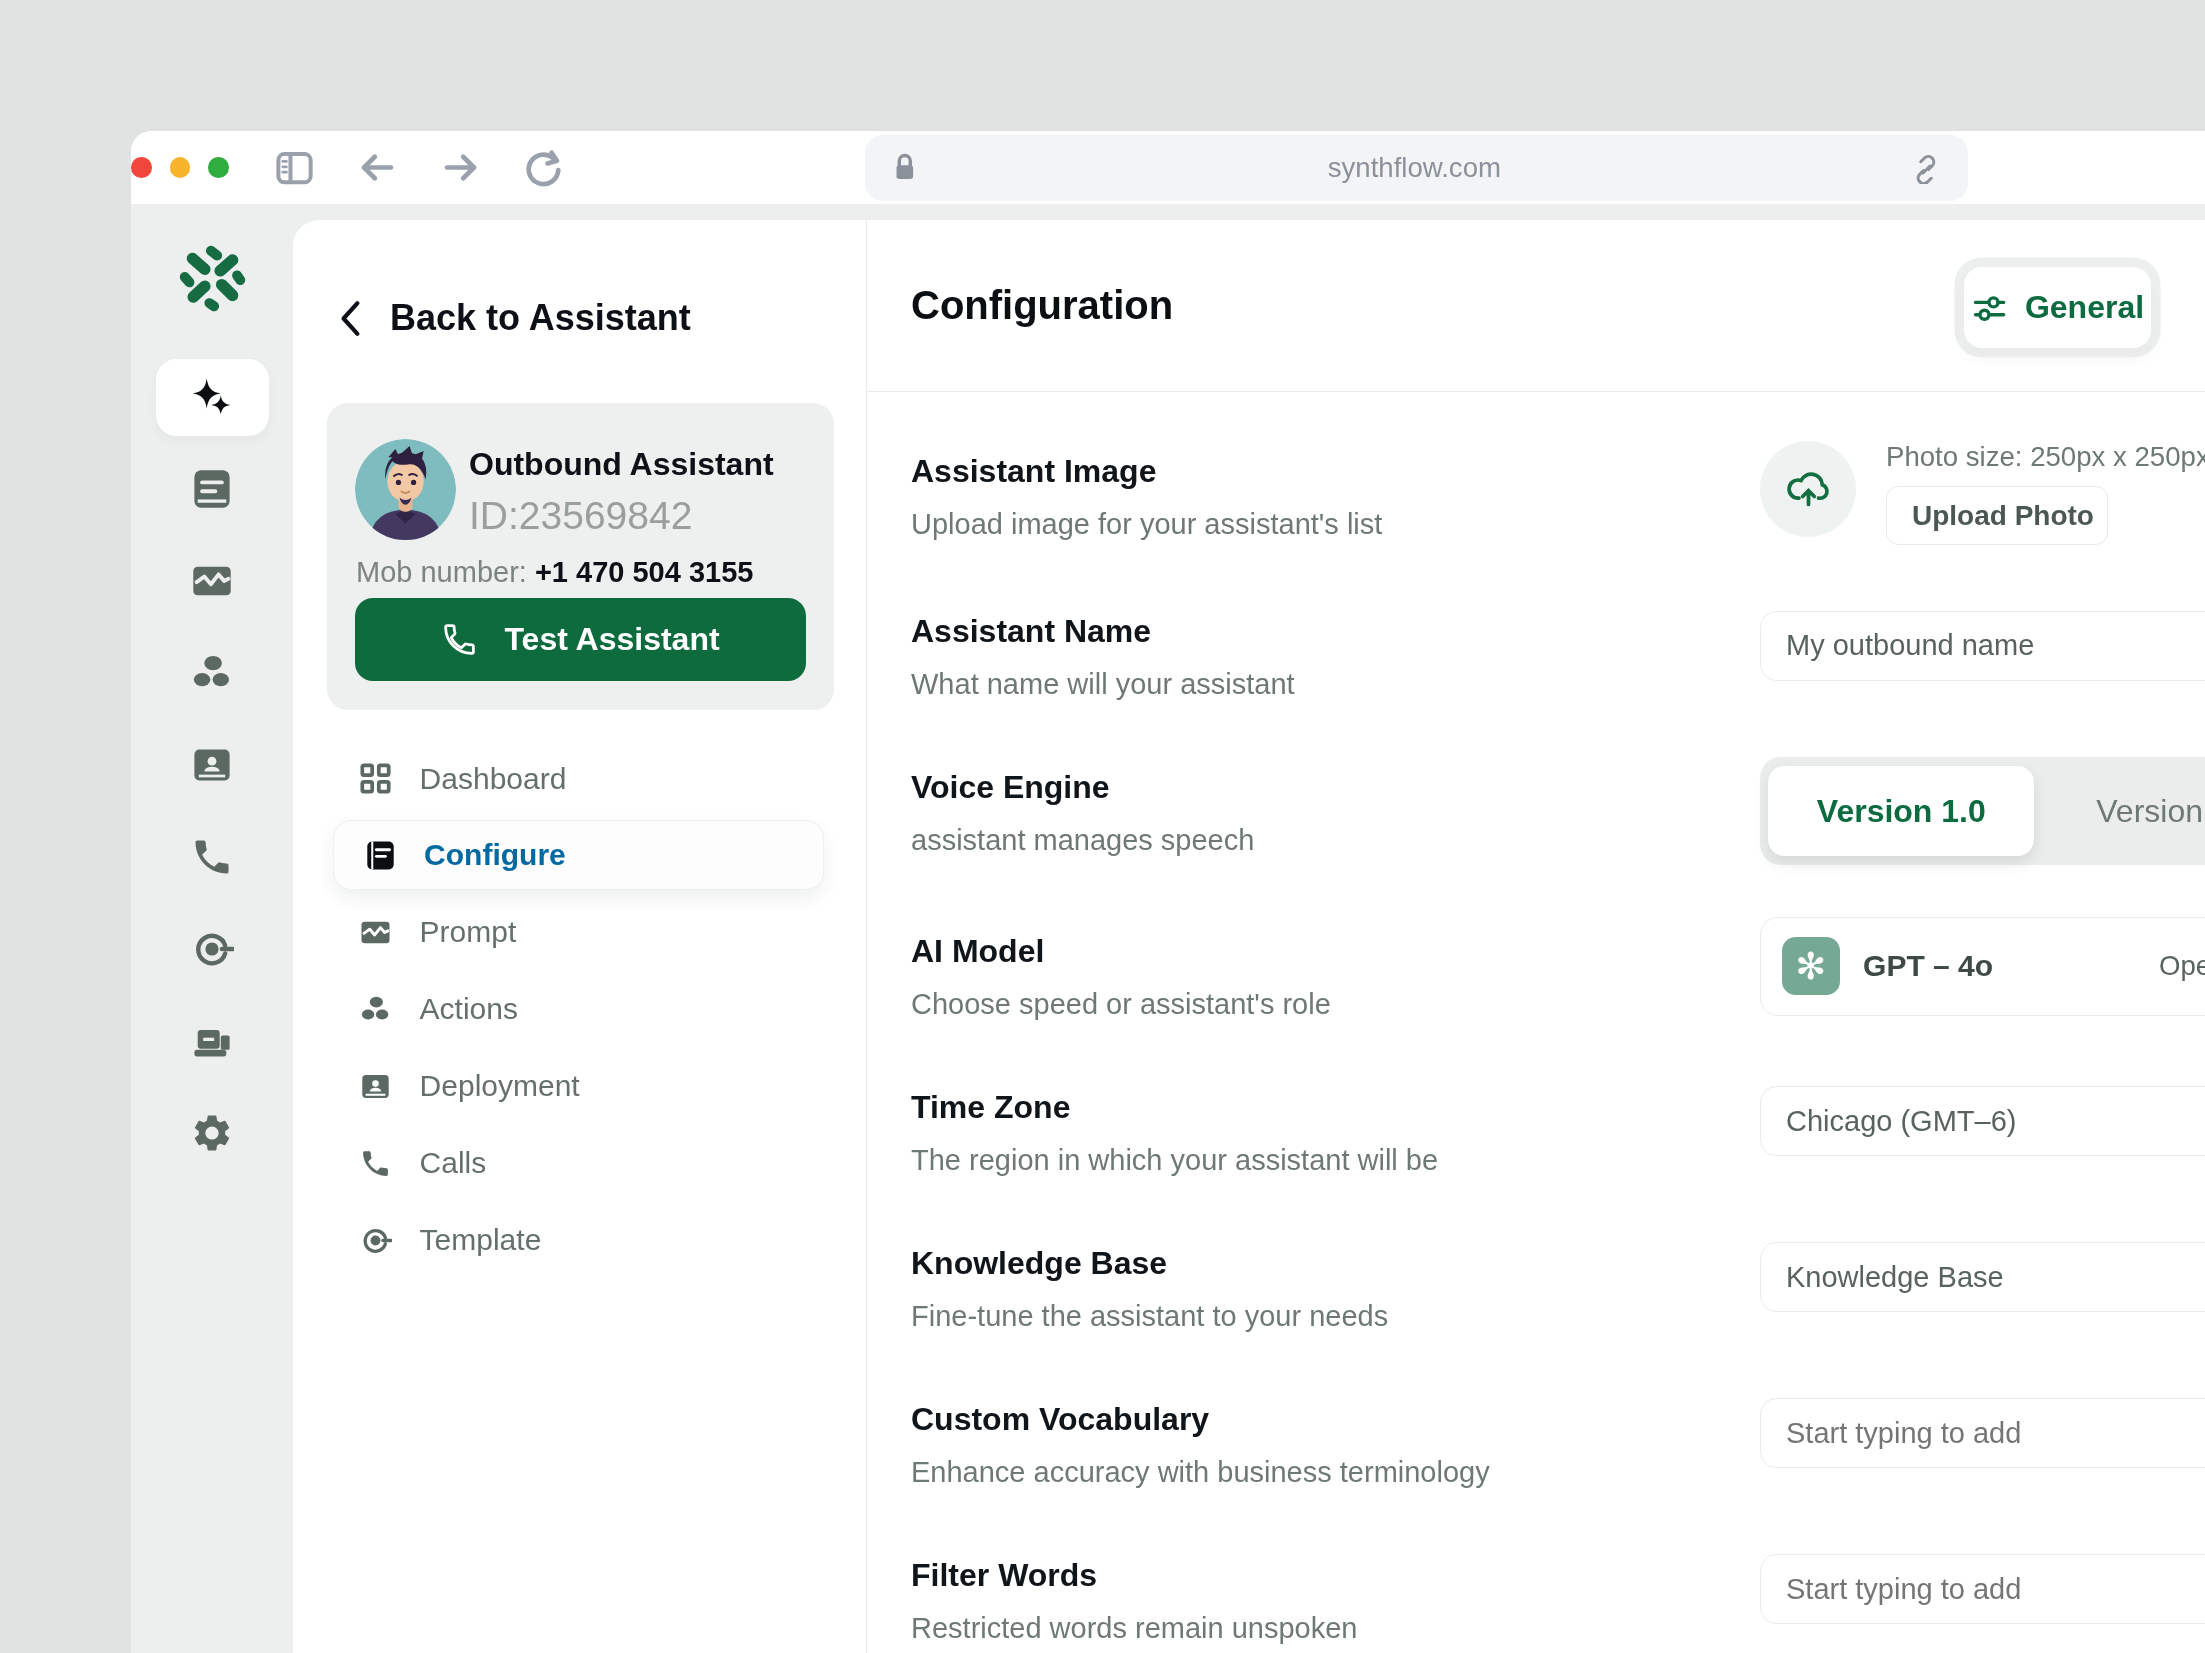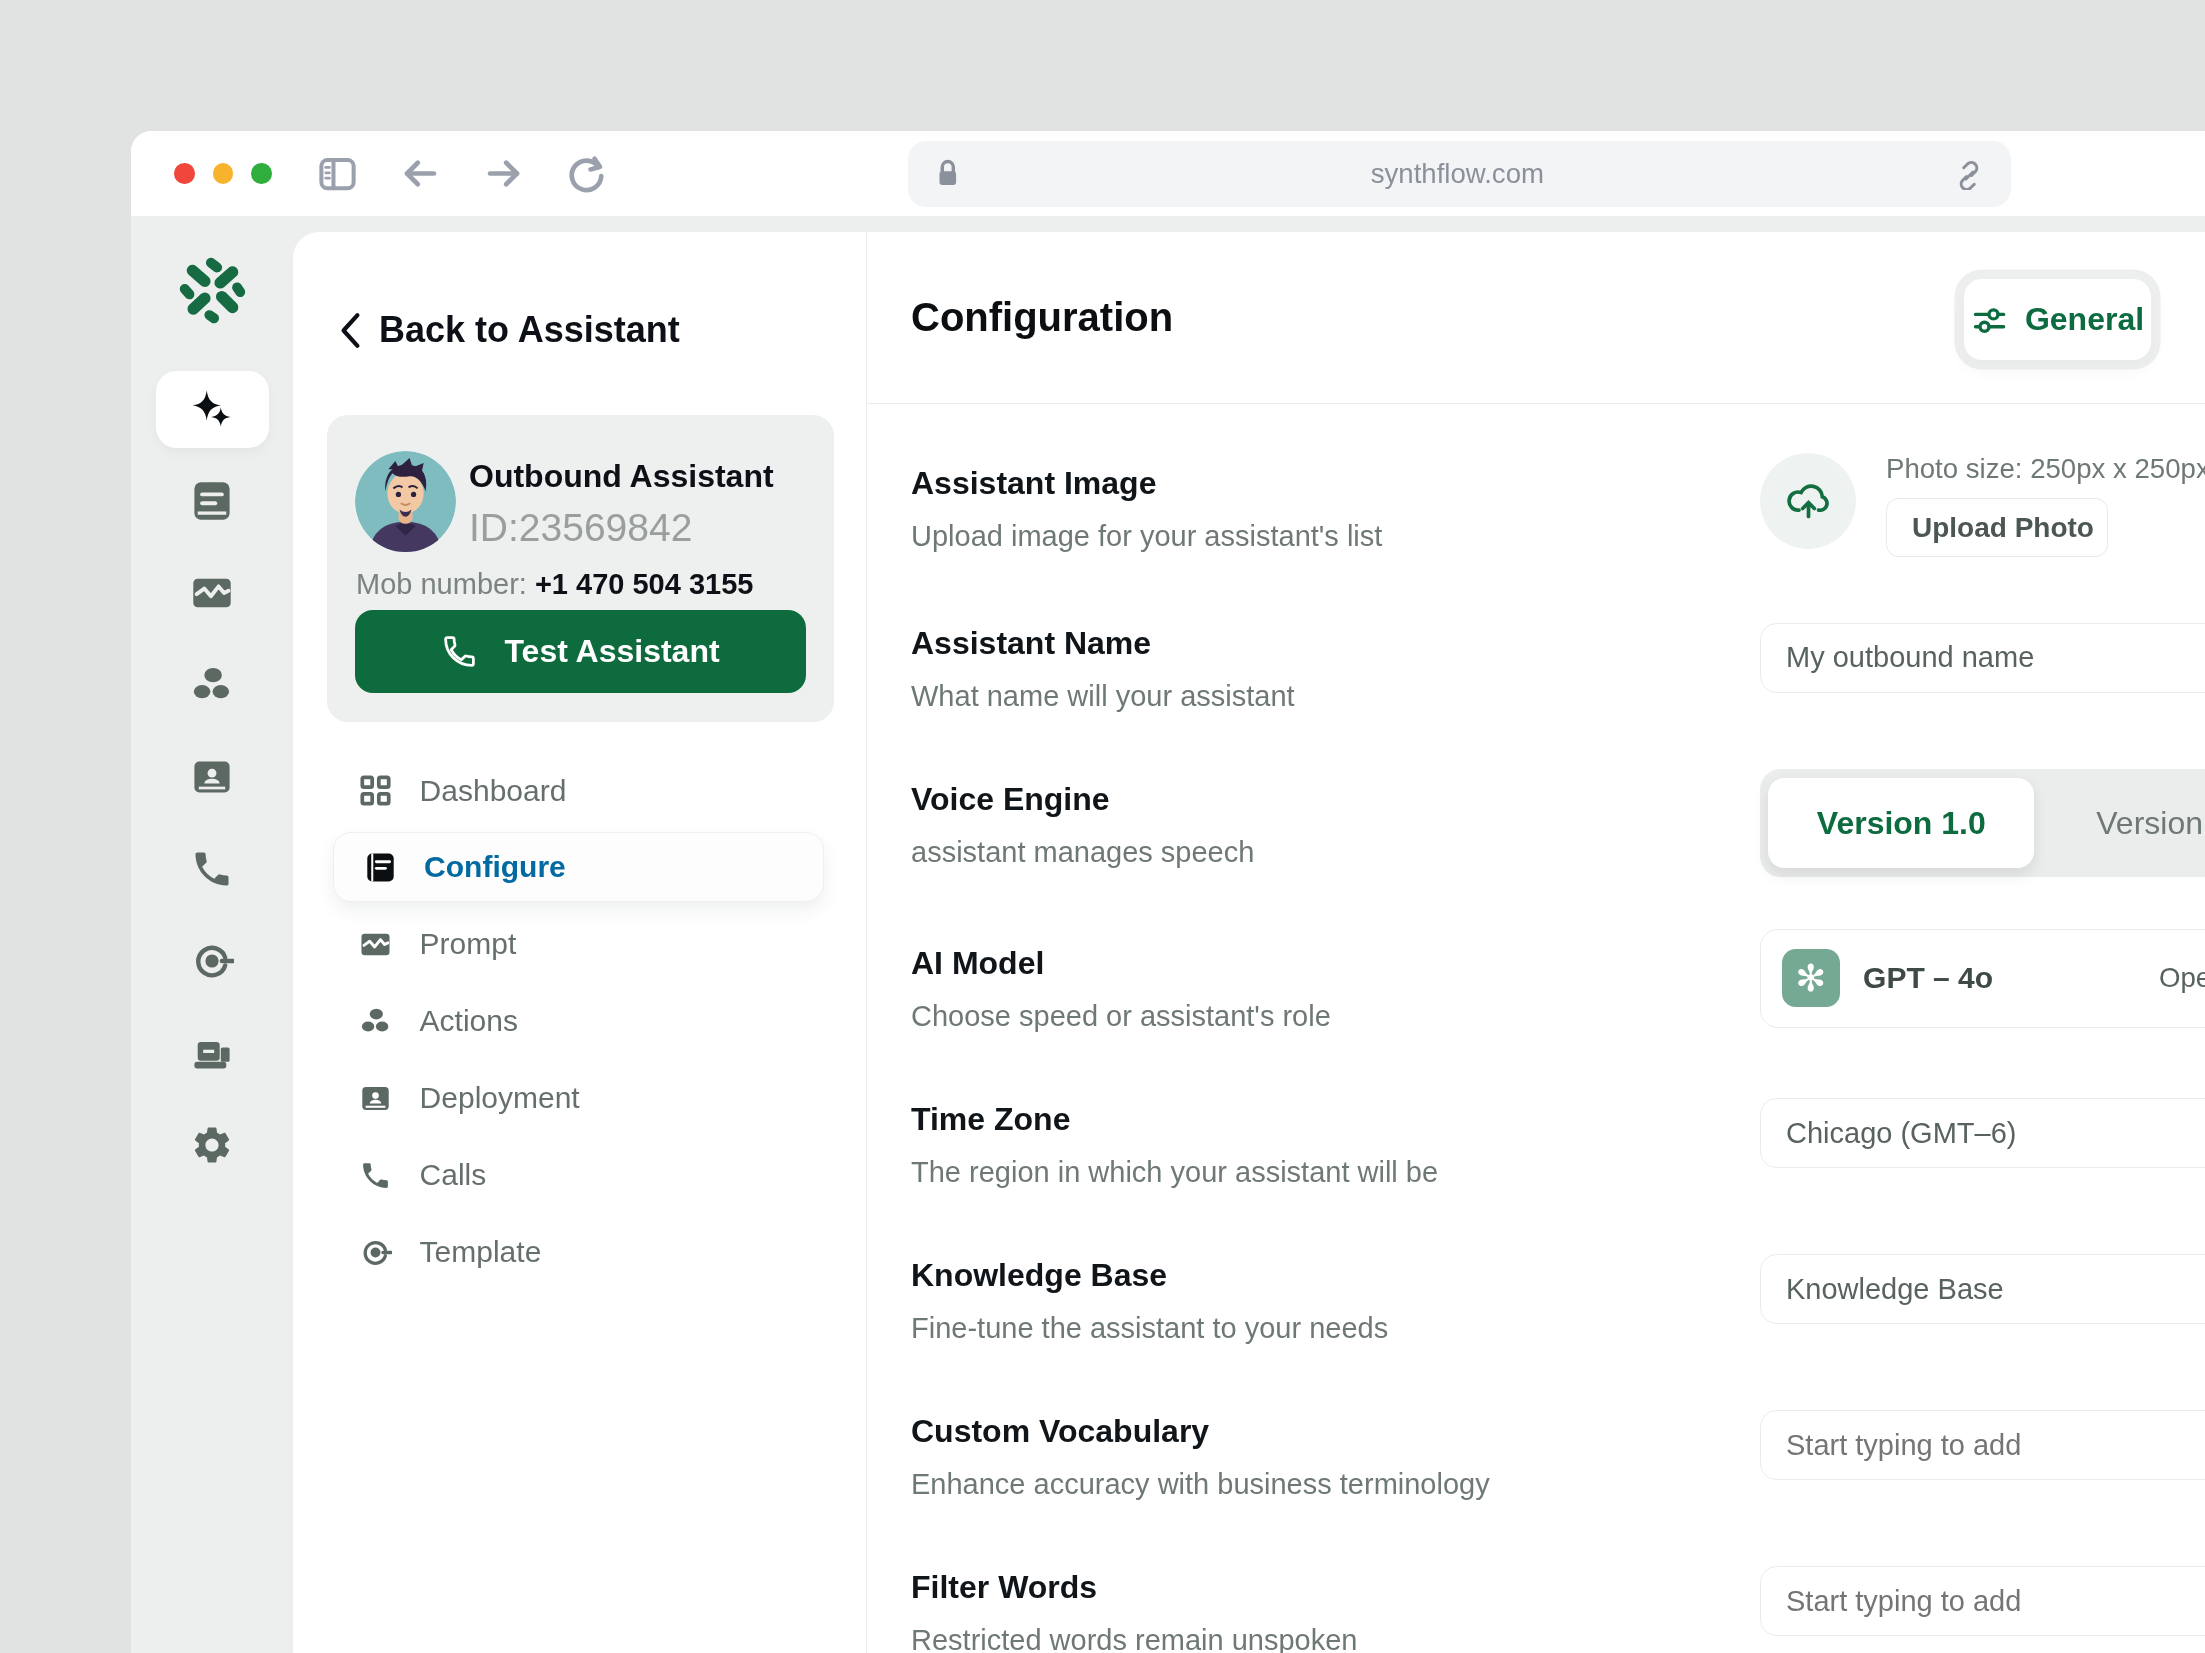--- a/index.html
+++ b/index.html
@@ -15,21 +15,21 @@
 
   
   .window {
     position:absolute; left:131px; top:131px;
     width:2074px; height:1523px;
     background:#ffffff;
     border-top-left-radius:20.7px;
     overflow:hidden;
     display:flex; flex-direction:column;
   }
-  .chrome { height:85px; flex-shrink:0; background:#fff; display:flex; align-items:center; padding-left:43px; }
+  .chrome { height:73px; flex-shrink:0; background:#fff; display:flex; align-items:center; }
   .traffic { display:flex; gap:18px; }
   .t-dot { width:20.7px; height:20.7px; border-radius:50%; }
   .chrome-icons { display:flex; gap:40px; margin-left:44px; align-items:center; }
   .chrome-icons svg { width:43px; height:43px; }
   .urlbar {
     width:1103px; height:66px; margin-left:300px;
     background:#f3f4f6; border-radius:18px;
     display:flex; align-items:center; padding:0 26px;
   }
   .url-text { flex:1; text-align:center; font-size:27.6px; color:#8b919b; }
@@ -40,21 +40,21 @@
   .rail { width:162px; flex-shrink:0; display:flex; flex-direction:column; align-items:center; padding-top:36px; }
   .logo-wrap { width:77px; height:77px; margin-bottom:34px; display:flex; align-items:center; justify-content:center; }
   .rail-slot { height:92px; width:100%; display:flex; align-items:center; justify-content:center; }
   .rail-active { width:113px; height:77px; background:#fff; border-radius:20.7px; display:flex; align-items:center; justify-content:center; box-shadow:0 4.1px 11px rgba(0,0,0,.04); }
   .rail-slot svg { width:44px; height:44px; }
 
   .sheet { flex:1; min-width:0; margin-top:16px; background:#fff; border-top-left-radius:26px; display:flex; }
 
   
   .nav-panel { width:574px; flex-shrink:0; padding:77px 0 0 34px; border-right:1.4px solid #eaecea; }
-  .back-row { margin-left:11px; display:flex; align-items:center; gap:16px; font-size:36px; font-weight:700; color:#0d1117; }
+  .back-row { margin-left:11px; display:flex; align-items:center; gap:27px; font-size:36px; font-weight:700; color:#0d1117; }
   .back-row svg { width:25px; height:39px; }
 
   .assistant-card { margin-top:64px; width:507px; height:307px; background:#edf0ee; border-radius:20.7px; position:relative; }
   .avatar { position:absolute; left:27.6px; top:36px; width:101px; height:101px; border-radius:50%; overflow:hidden; }
   .a-name { position:absolute; left:142px; top:43px; font-size:32px; font-weight:700; color:#0d1117; }
   .a-id   { position:absolute; left:142px; top:91px; font-size:39px; color:#999f9b; }
   .a-mob  { position:absolute; left:29px; top:153px; font-size:29px; color:#7c847f; }
   .a-mob b { color:#0d1117; font-weight:700; }
   .test-btn { position:absolute; left:27.6px; right:27.6px; bottom:29px; height:83px; background:#0e6b3d; border-radius:18px;
     color:#fff; font-weight:700; font-size:32px; display:flex; align-items:center; justify-content:center; gap:26px; border:none; cursor:pointer; }

